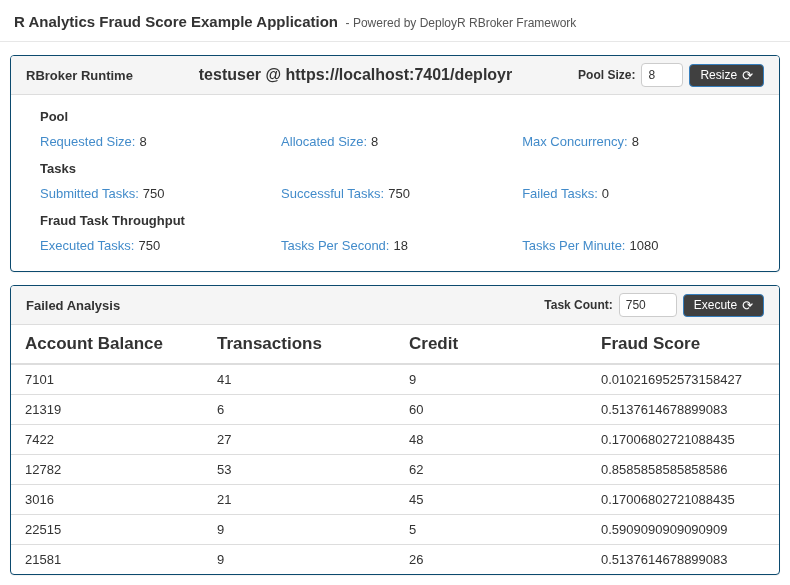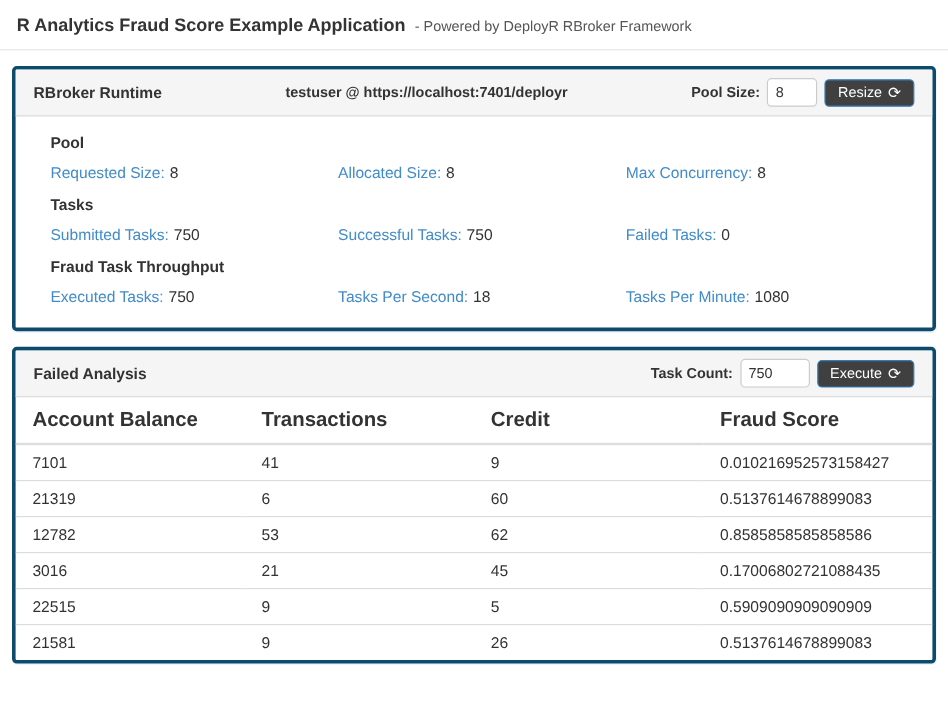--- a/index.html
+++ b/index.html
@@ -14,37 +14,37 @@
   .page-header {
     padding: 13px 14px 11px 14px;
     border-bottom: 1px solid #e7e7e7;
     background: #fff;
   }
   .page-title { font-size: 15px; font-weight: bold; color: #333; }
   .page-subtitle { font-size: 12px; font-weight: normal; color: #555; margin-left: 4px; }
 
   .panel {
     margin: 13px 10px;
-    border: 3px solid #0c4a6e;
+    border: 1px solid #0c4a6e;
     border-radius: 4px;
     background: #fff;
     box-shadow: 0 1px 1px rgba(0,0,0,0.05);
     overflow: hidden;
   }
   .panel-heading {
     background: #f5f5f5;
     border-bottom: 1px solid #ddd;
     padding: 7px 15px;
     display: flex;
     align-items: center;
     justify-content: space-between;
     min-height: 38px;
   }
   .panel-title { font-weight: bold; font-size: 13px; color: #333; }
-  .endpoint { font-weight: bold; font-size: 12px; color: #333; }
+  .endpoint { font-weight: bold; font-size: 16px; color: #333; }
   .heading-controls { display: flex; align-items: center; gap: 6px; }
   .control-label { font-weight: bold; font-size: 12px; color: #333; }
   .control-input {
     width: 42px;
     height: 24px;
     padding: 2px 6px;
     border: 1px solid #ccc;
     border-radius: 4px;
     font-size: 12px;
     font-family: "Liberation Sans", "DejaVu Sans", sans-serif;
@@ -186,20 +186,26 @@
           <td>9</td>
           <td>0.010216952573158427</td>
         </tr>
         <tr>
           <td>21319</td>
           <td>6</td>
           <td>60</td>
           <td>0.5137614678899083</td>
         </tr>
         <tr>
+          <td>7422</td>
+          <td>27</td>
+          <td>48</td>
+          <td>0.17006802721088435</td>
+        </tr>
+        <tr>
           <td>12782</td>
           <td>53</td>
           <td>62</td>
           <td>0.8585858585858586</td>
         </tr>
         <tr>
           <td>3016</td>
           <td>21</td>
           <td>45</td>
           <td>0.17006802721088435</td>

